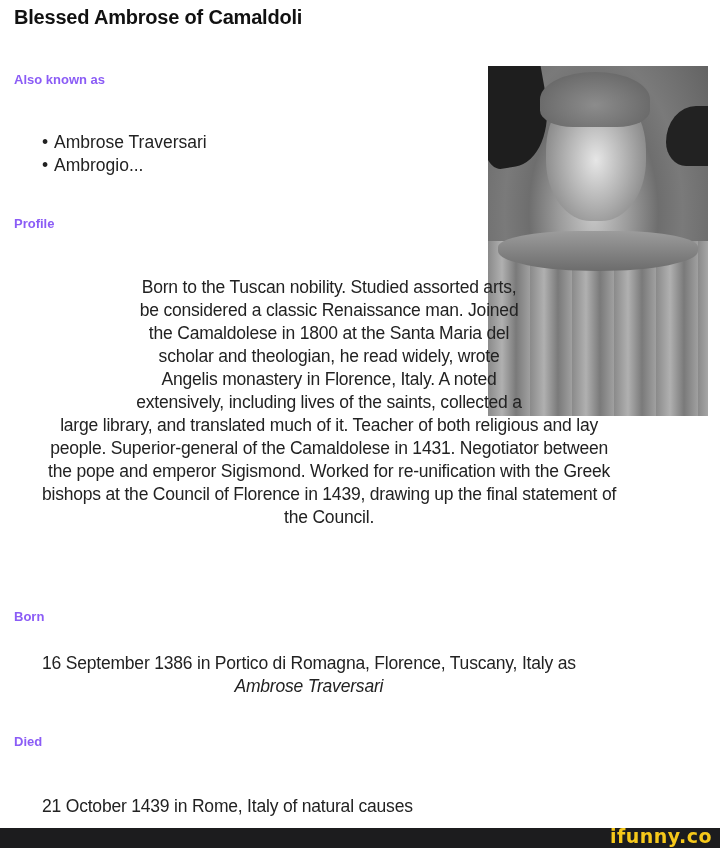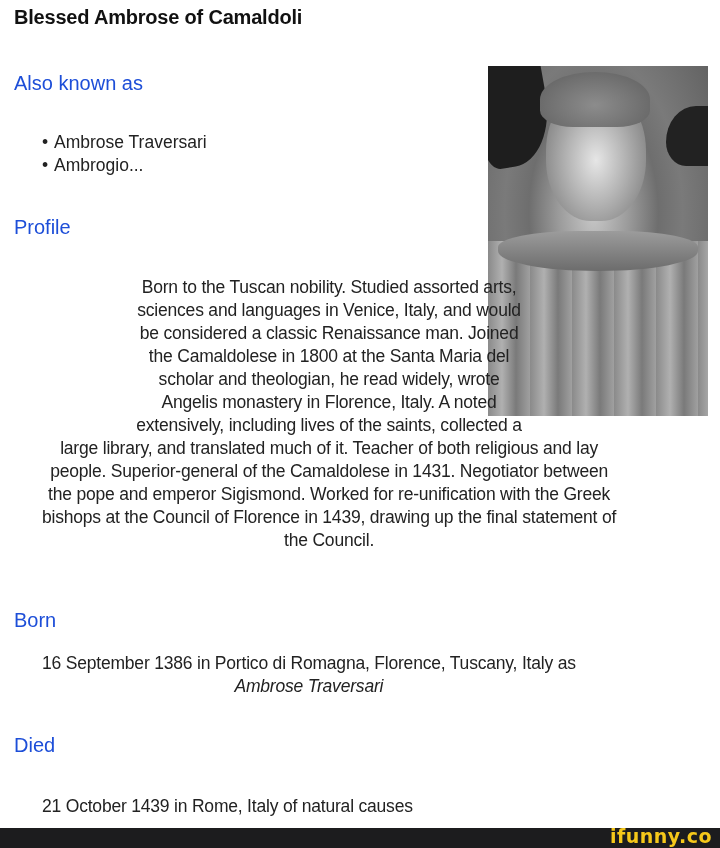--- a/index.html
+++ b/index.html
@@ -1,21 +1,21 @@
 <!DOCTYPE html>
 <html><head>
 <meta charset="utf-8">
 <style>
   html, body { margin: 0; padding: 0; }
   body {
     width: 720px; height: 848px; background: #ffffff; position: relative; overflow: hidden;
     font-family: "Liberation Sans", "DejaVu Sans", sans-serif; color: #1a1a1a;
   }
   .title { position: absolute; left: 14px; top: 6px; font-size: 20px; font-weight: bold; color: #111; letter-spacing: -0.2px; }
-  .h { position: absolute; left: 14px; font-size: 20px; font-weight: normal; color: #1d4ed8; }
+  .h { position: absolute; left: 14px; font-size: 13px; font-weight: bold; color: #8b5cf6; }
   .body-text { position: absolute; left: 42px; font-size: 17.5px; line-height: 23px; color: #222; letter-spacing: -0.2px; text-align: center; }
   .bullets { position: absolute; left: 42px; top: 131px; margin: 0; padding: 0; list-style: none; font-size: 17.5px; line-height: 23px; color: #222; }
   .bullets li::before { content: "\2022"; display: inline-block; width: 12px; }
   .portrait {
     position: absolute; left: 488px; top: 66px; width: 220px; height: 350px; overflow: hidden;
     background: radial-gradient(ellipse at 48% 42%, #c8c8c8 0%, #9a9a9a 22%, #6e6e6e 40%, #7a7a7a 55%, #5a5a5a 100%);
   }
   .portrait .wing-l { position:absolute; left:-10px; top:-10px; width:70px; height:110px; background:#1e1e1e; border-radius: 0 0 60% 20%; transform: rotate(-10deg); }
   .portrait .wing-r { position:absolute; right:-8px; top:40px; width:50px; height:60px; background:#222; border-radius: 60% 0 0 40%; }
   .portrait .head { position:absolute; left:58px; top:20px; width:100px; height:135px; border-radius:48% 48% 45% 45%;
@@ -46,21 +46,20 @@
   <div class="wing-l"></div>
   <div class="wing-r"></div>
   <div class="robe"></div>
   <div class="collar"></div>
   <div class="head"></div>
   <div class="cap"></div>
 </div>
 
 <div class="body-text" style="top:276px">
   <div>Born to the Tuscan nobility. Studied assorted arts,</div>
-  <div>sciences and languages in Venice, Italy, and would</div>
   <div>be considered a classic Renaissance man. Joined</div>
   <div>the Camaldolese in 1800 at the Santa Maria del</div>
   <div>scholar and theologian, he read widely, wrote</div>
   <div>Angelis monastery in Florence, Italy. A noted</div>
   <div>extensively, including lives of the saints, collected a</div>
   <div>large library, and translated much of it. Teacher of both religious and lay</div>
   <div>people. Superior-general of the Camaldolese in 1431. Negotiator between</div>
   <div>the pope and emperor Sigismond. Worked for re-unification with the Greek</div>
   <div>bishops at the Council of Florence in 1439, drawing up the final statement of</div>
   <div>the Council.</div>

